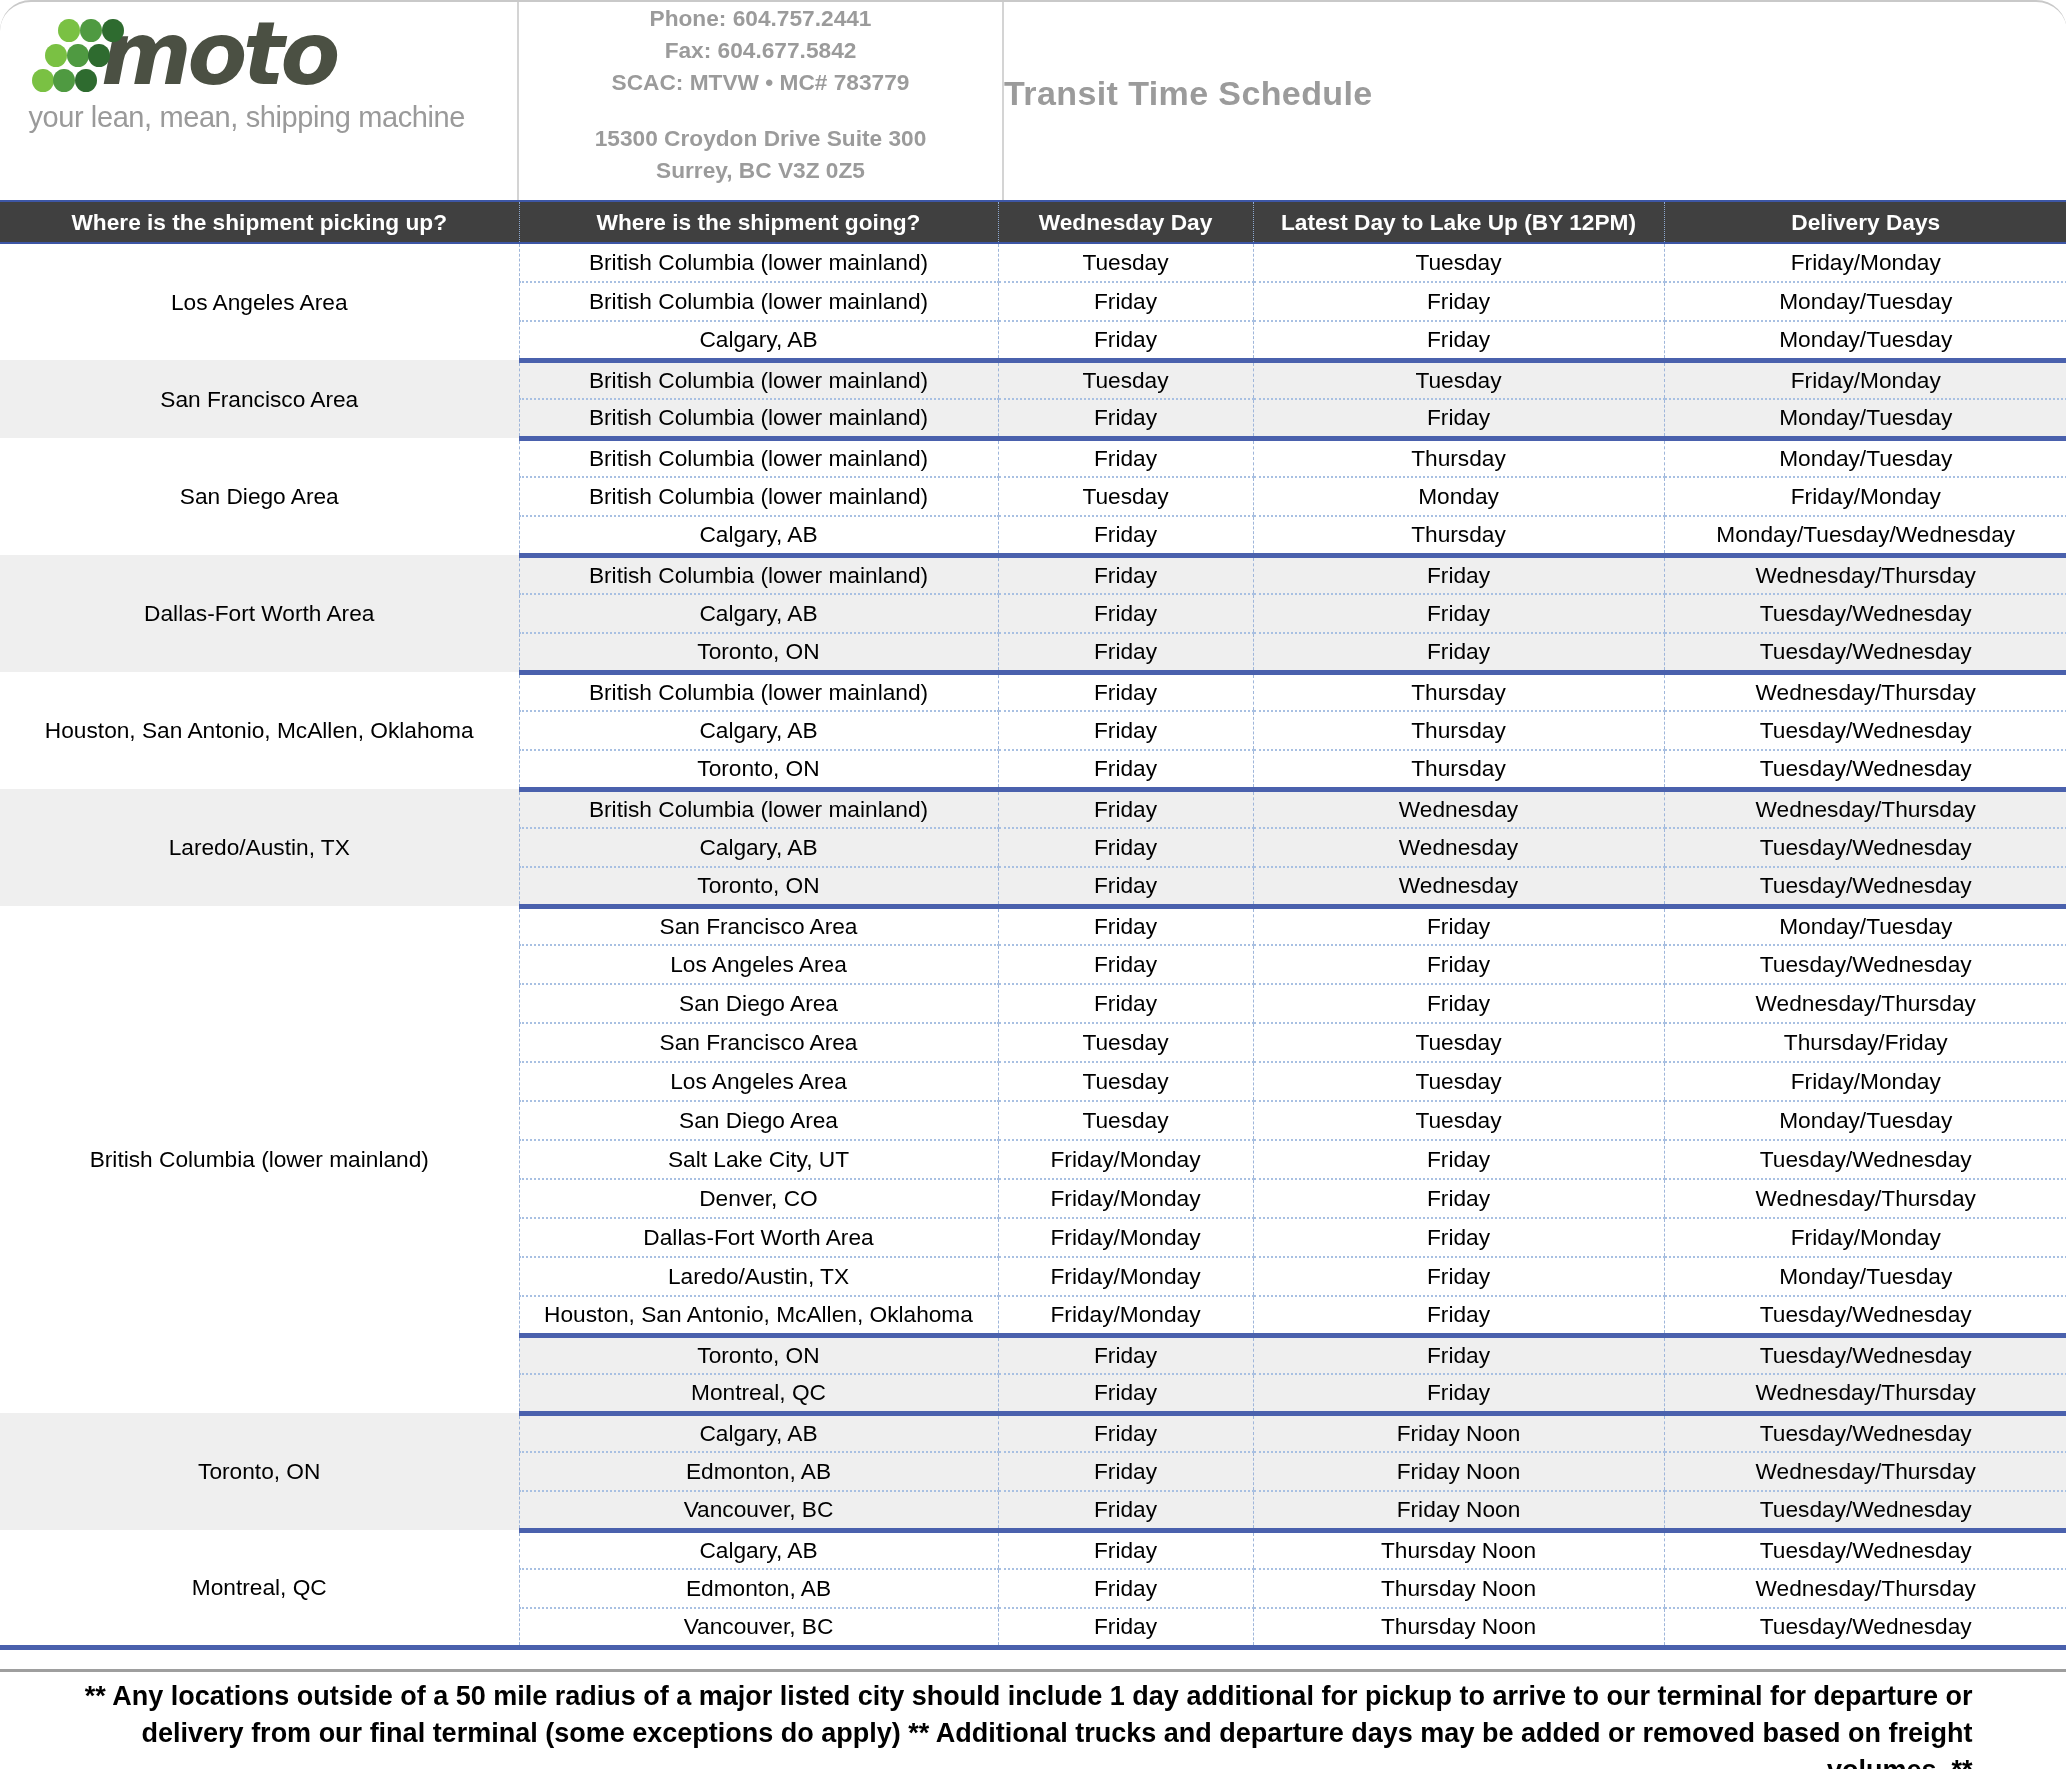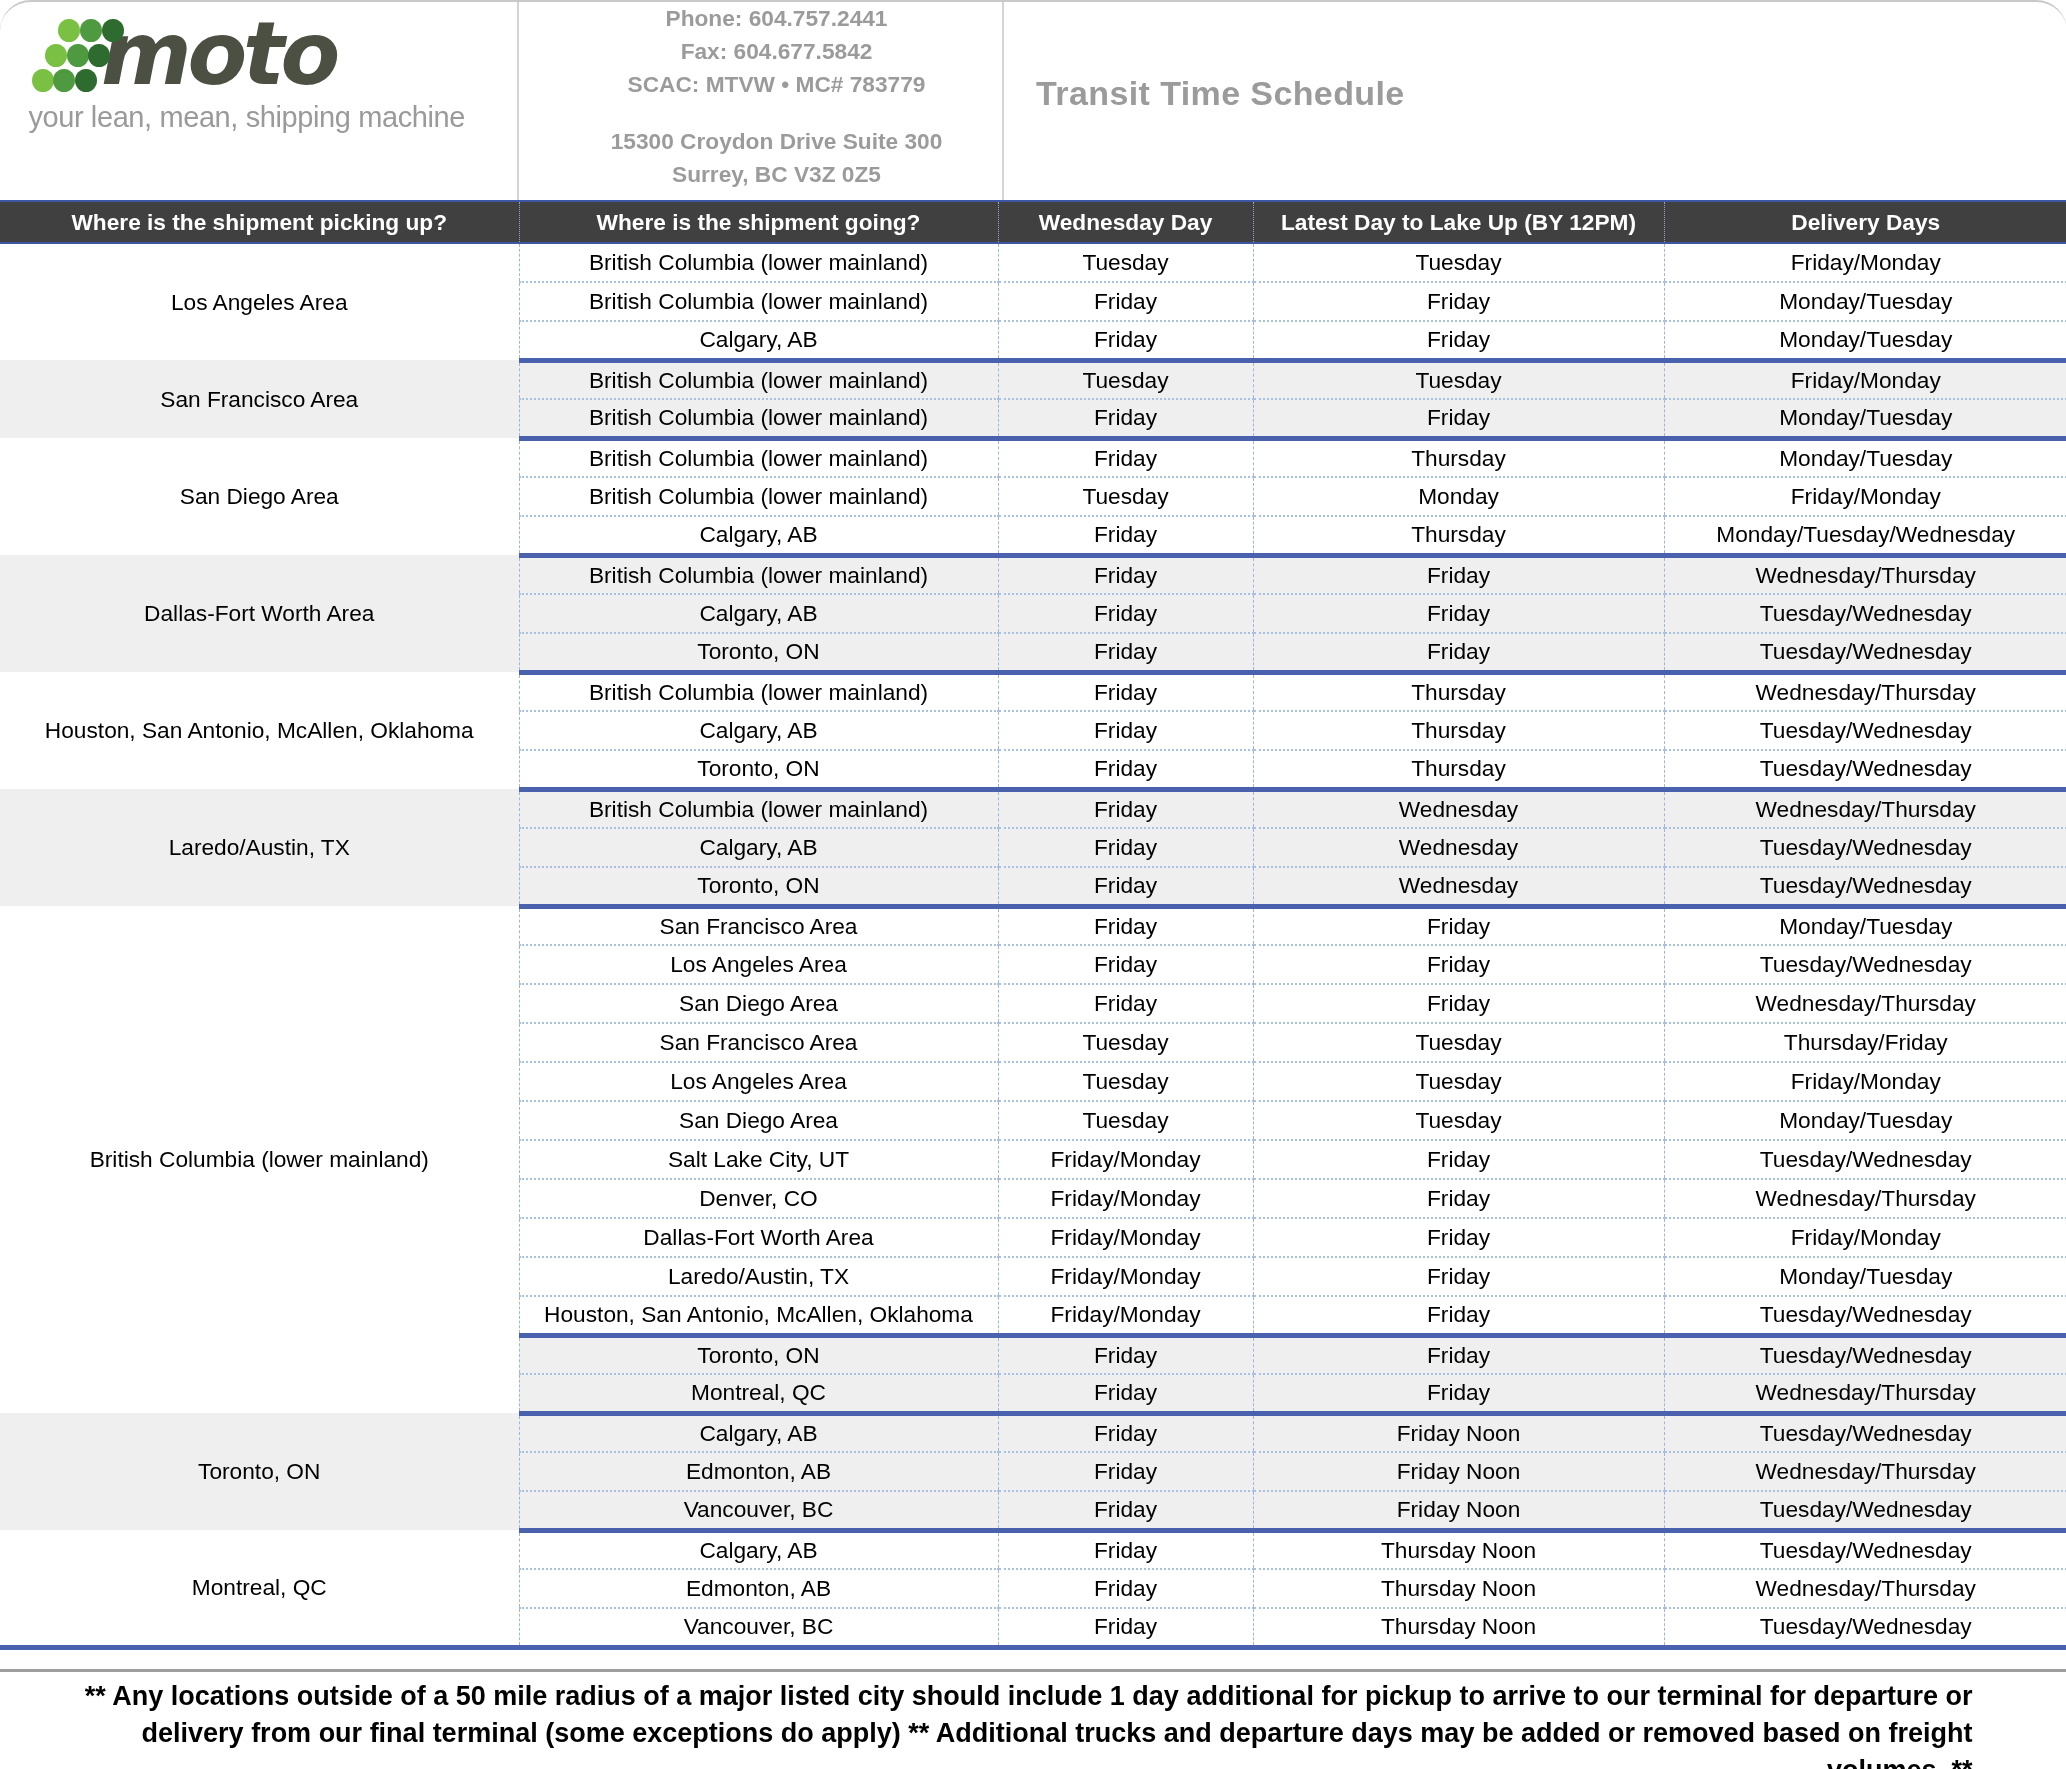--- a/index.html
+++ b/index.html
@@ -23,22 +23,21 @@
     width: 2067px;
     box-sizing: border-box;
     border-top: 2.5px solid #c9c9c9;
     background: #ffffff;
     border-radius: 31px;
   }
   .banner-cell {
     box-sizing: border-box;
     display: flex;
     align-items: center;
-    justify-content: space-between;
-    padding-left: 32px;
+    justify-content: flex-start;
   }
   .logo-cell {
     width: 519px;
     border-right: 2.5px solid #d4d4d4;
     padding-left: 15px;
     flex-direction: column;
     justify-content: flex-start;
     align-items: flex-start;
     padding-top: 6.7px;
   }

